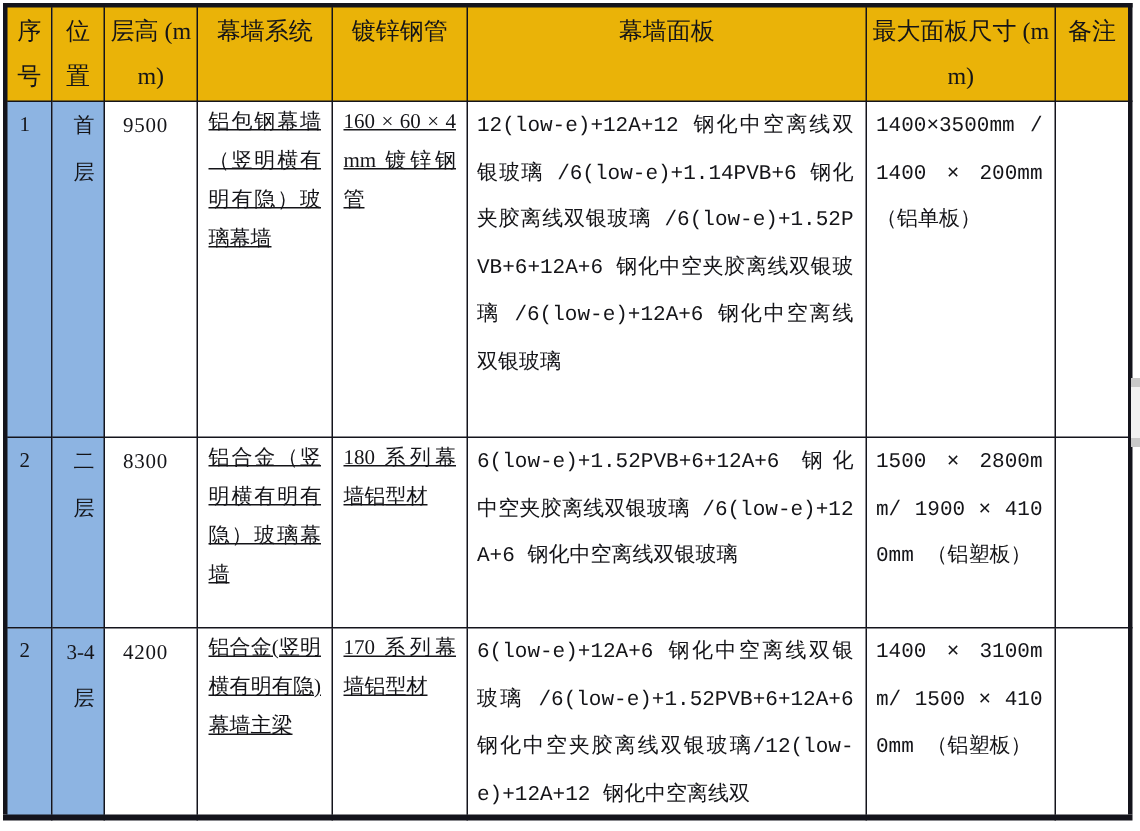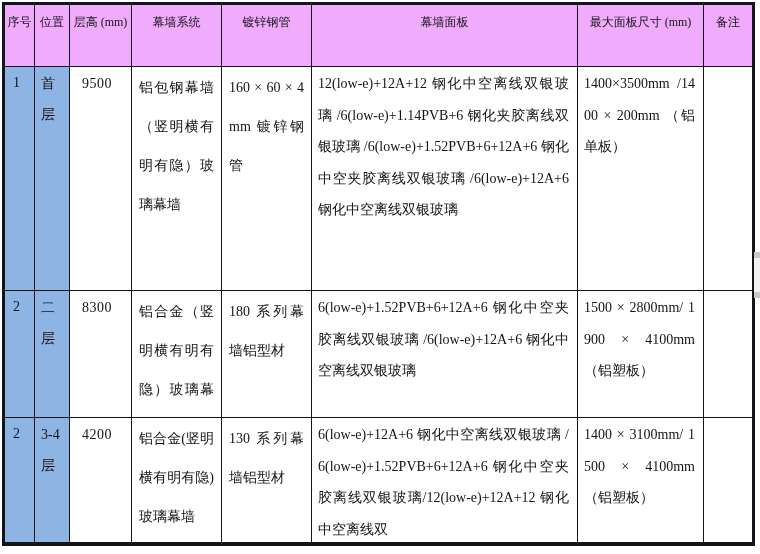--- a/index.html
+++ b/index.html
@@ -15,53 +15,55 @@
   table.spec{
     table-layout:fixed;
     width:750px;
     border-collapse:collapse;
   }
   table.spec,table.spec td,table.spec th{
     border:1.5px solid #14141c;
   }
   table.spec{border-width:3px;border-bottom-width:4px;}
   th{
-    background:#f0abfc;
+    background:#eab308;
     font-weight:normal;
-    font-size:12px;
+    font-size:16px;
     line-height:30px;
     text-align:center;
     vertical-align:top;
     padding:2px 2px 0 2px;
     word-break:break-all;
   }
   td{
     vertical-align:top;
     font-size:14px;
     padding:0;
   }
   td.blue{background:#8db4e2;}
   .clip{overflow:hidden;}
   .h-r1{height:218px;}
   .h-r2{height:122px;}
   .h-r3{height:121px;}
   .seq{line-height:30px;padding:1px 0 0 8px;}
-  .loc{line-height:31px;text-align:left;word-break:break-all;padding:1px 6px 0 6px;}
+  .loc{line-height:31px;text-align:right;word-break:break-all;padding:1px 6px 0 6px;}
   .num{line-height:30px;padding:2px 0 0 12px;letter-spacing:0.5px;}
   .jtxt{
-    line-height:39px;
+    line-height:26px;
     text-align:justify;
     word-break:break-all;
     padding:1px 7px 0 7px;
+    text-decoration:underline;
   }
   .jtxt-wide{
     line-height:31.5px;
     text-align:justify;
     word-break:break-all;
     padding:1px 8px 0 6px;
+    font-family:Liberation Mono, monospace;
   }
   
   .scroll-frag{
     position:absolute;right:0;top:252px;width:6px;height:46px;
     background:#f2f2f2;
   }
   .scroll-frag .nub{
     position:absolute;left:0;width:6px;height:6px;background:#c9c9c9;
   }
   .scroll-frag .nub.top{top:0;}
@@ -151,24 +153,24 @@
         <td class="blue">
             <div class="clip h-r3 seq">2</div>
           </td>
         <td class="blue">
             <div class="clip h-r3 loc">3-4层</div>
           </td>
         <td>
             <div class="clip h-r3 num">4200</div>
           </td>
         <td>
-            <div class="clip h-r3 jtxt">铝合金(竖明横有明有隐)玻璃幕墙</div>
+            <div class="clip h-r3 jtxt">铝合金(竖明横有明有隐)幕墙主梁</div>
           </td>
         <td>
-            <div class="clip h-r3 jtxt">130 系列幕墙铝型材</div>
+            <div class="clip h-r3 jtxt">170 系列幕墙铝型材</div>
           </td>
         <td>
             <div class="clip h-r3 jtxt-wide">6(low-e)+12A+6 钢化中空离线双银玻璃  /6(low-e)+1.52PVB+6+12A+6 钢化中空夹胶离线双银玻璃/12(low-e)+12A+12 钢化中空离线双</div>
           </td>
         <td>
             <div class="clip h-r3 jtxt-wide">1400 × 3100mm/ 1500 × 4100mm （铝塑板）</div>
           </td>
         <td>
             <div class="clip h-r3"></div>
           </td>

